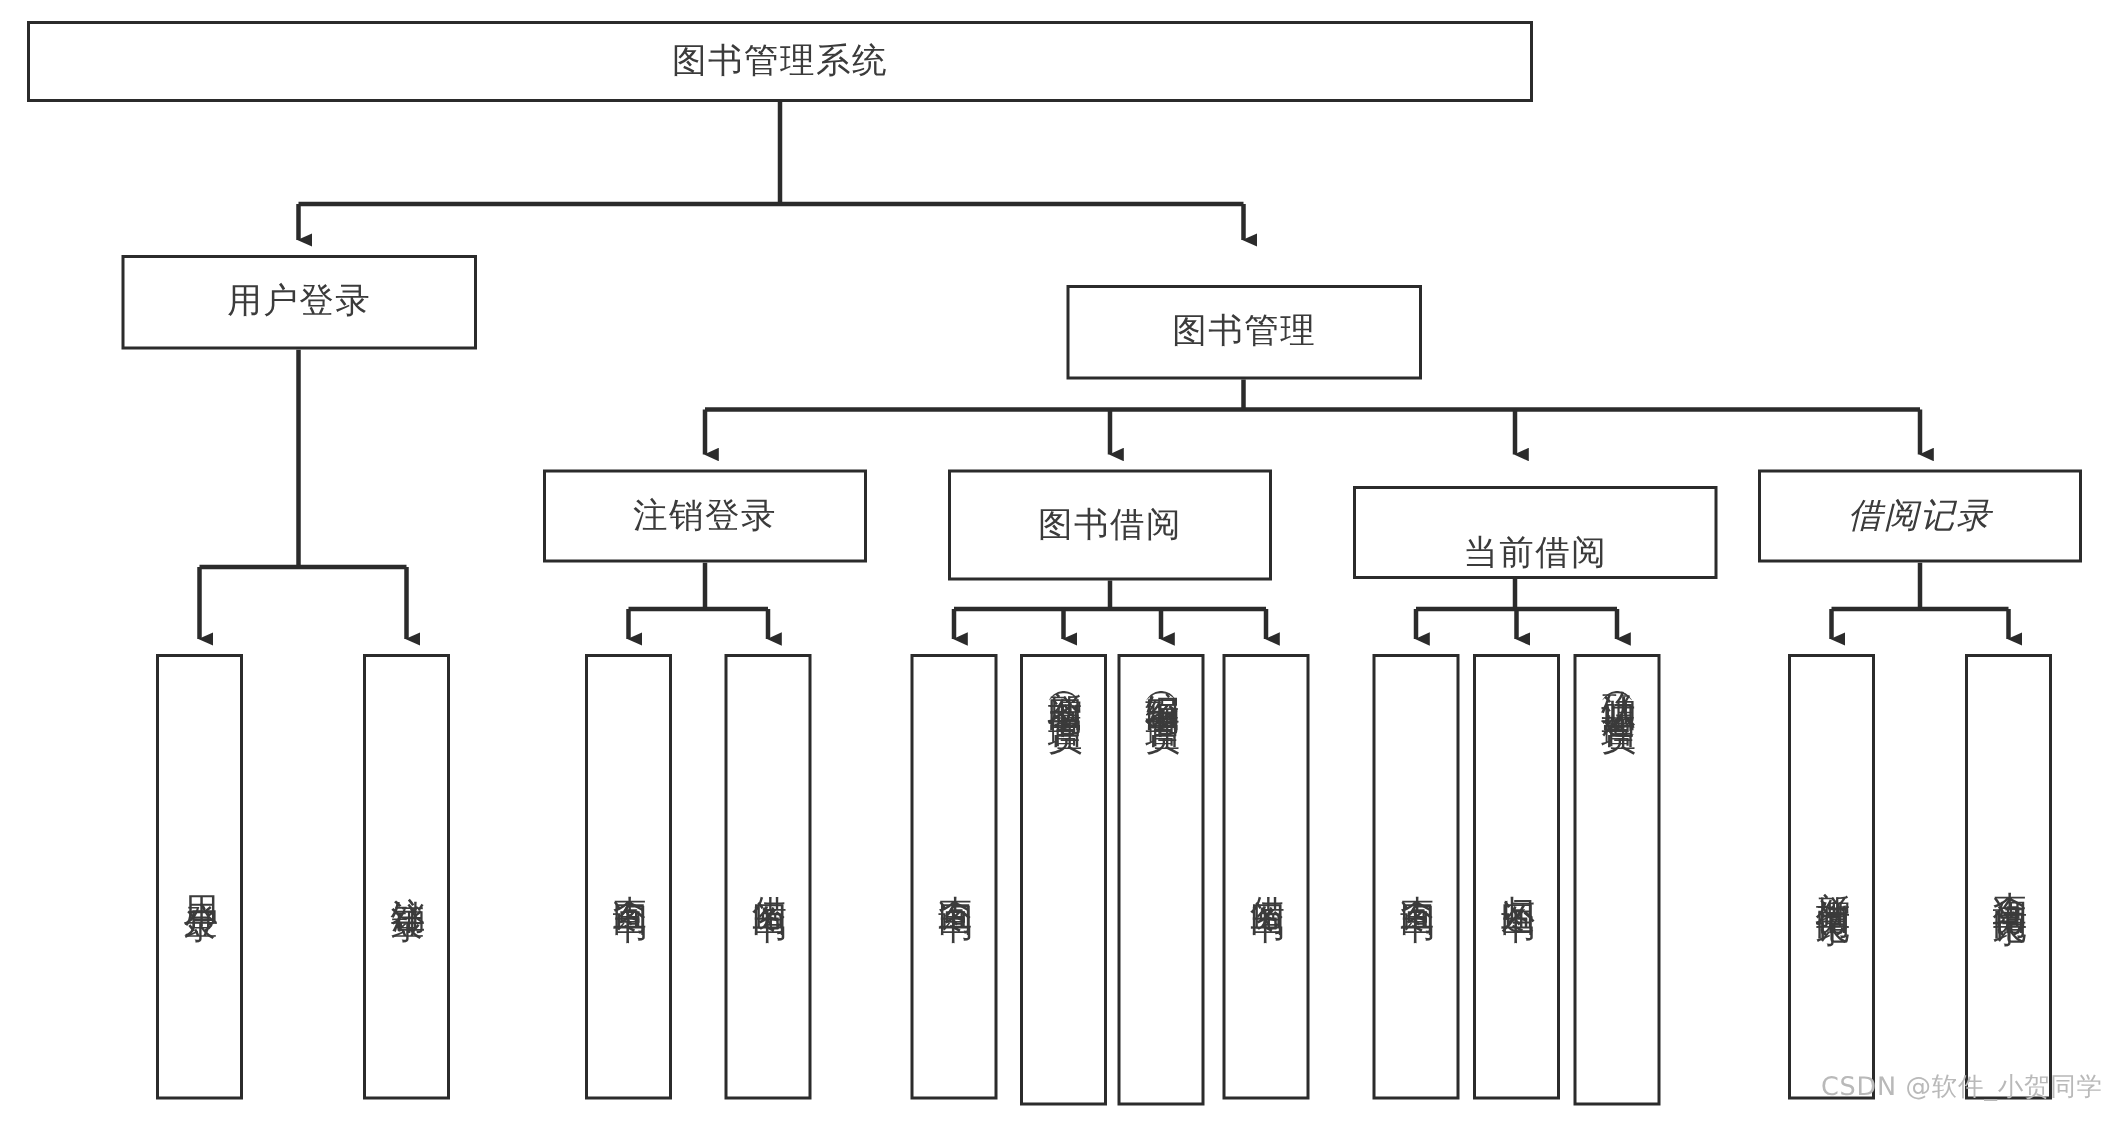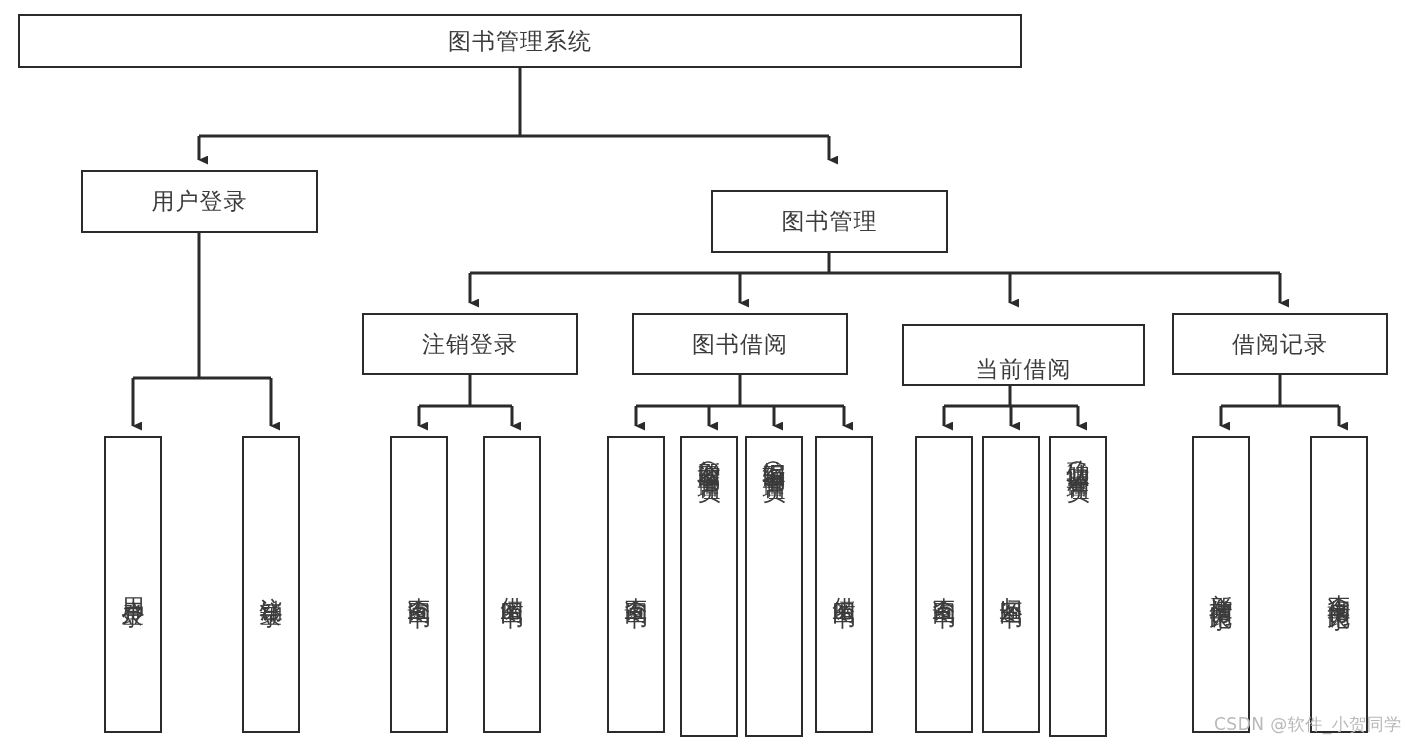--- a/index.html
+++ b/index.html
@@ -139,29 +139,29 @@
   </div>
 
   <div class="node" style="left:711px; top:170px; width:237px; height:63px;margin-top:20px;">
     <span class="node-label">图书管理</span>
   </div>
 
   <div class="node" style="left:362px; top:313px; width:216px; height:62px;">
     <span class="node-label">注销登录</span>
   </div>
 
-  <div class="node" style="left:632px; top:313px; width:216px; height:62px;">
+  <div class="node" style="left:632px; top:313px; width:216px; height:74px;">
     <span class="node-label">图书借阅</span>
   </div>
 
   <div class="node" style="left:902px; top:324px; width:243px; height:62px;align-items:flex-end;">
     <span class="node-label">当前借阅</span>
   </div>
 
-  <div class="node" style="left:1172px; top:313px; width:216px; height:62px;">
+  <div class="node" style="left:1172px; top:313px; width:216px; height:62px;font-style:italic;">
     <span class="node-label">借阅记录</span>
   </div>
 
   <div class="node leaf" style="left:104px; top:436px; width:58px; height:297px;">
     <span class="node-label">用户登录</span>
   </div>
 
   <div class="node leaf" style="left:242px; top:436px; width:58px; height:297px;">
     <span class="node-label">注销登录</span>
   </div>

